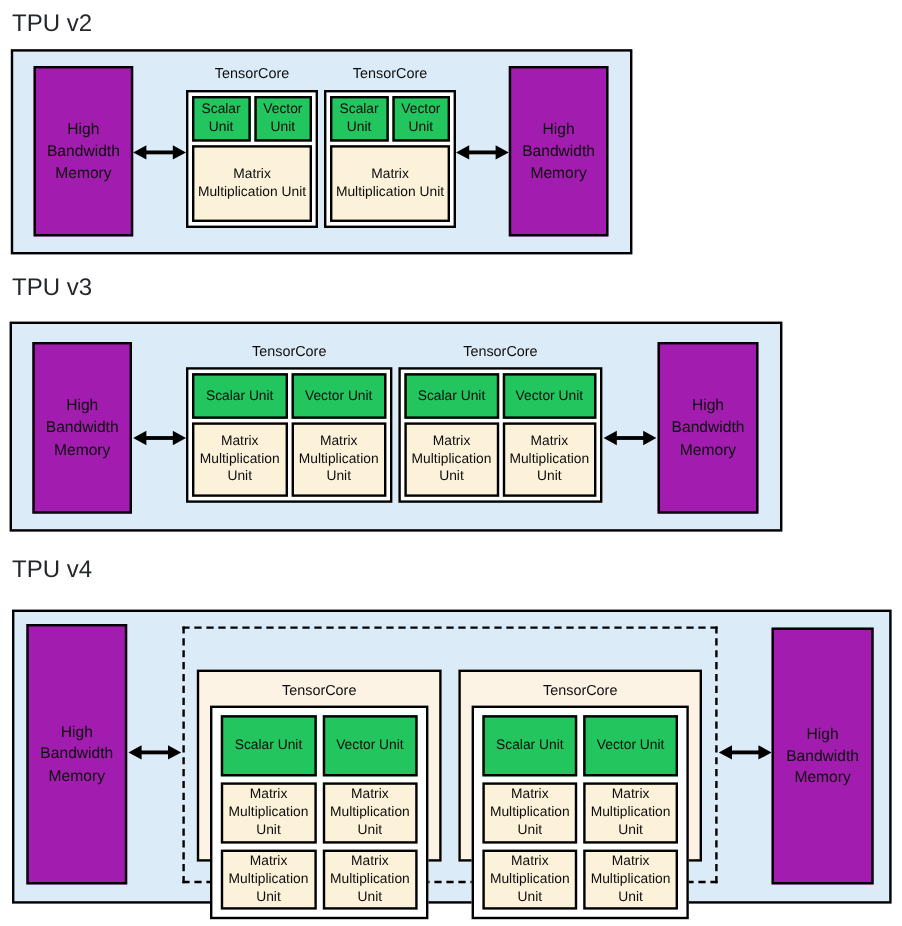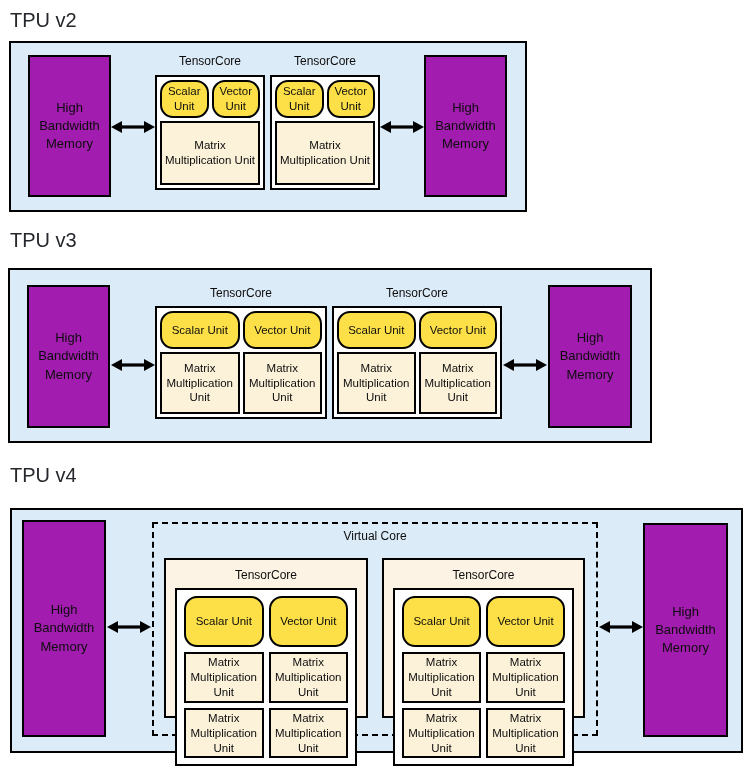--- a/index.html
+++ b/index.html
@@ -31,21 +31,21 @@
   .tc-box.v2 .row2 { display:flex; gap:3px; height:38px; }
   .tc-box.v2 .row2 .unit { flex:1; }
   .tc-box.v2 .mmu { flex:1; }
   .tc-box.v3 {
     display:grid; grid-template-columns:1fr 1fr; grid-template-rows:38px 1fr; gap:3px;
   }
   .unit {
     border:2px solid #000; display:flex; align-items:center; justify-content:center;
     text-align:center; font-size:11.5px; line-height:1.3; color:#0d0d0d; padding:1px;
   }
-  .unit.green { background:#fde047;border-radius:13px; }
+  .unit.green { background:#22c55e; }
   .unit.cream { background:#fcf2da; }
   .tc-cream {
     position:absolute; background:#fcf3e4; border:2px solid #000;
     display:flex; flex-direction:column; padding:4px 9px 9px 9px;
   }
   .tc-cream .tc-inner-label {
     text-align:center; font-size:12px; color:#0d0d0d; padding:4px 0 6px 0;
   }
   .tc-inner {
     flex:1; background:#ffffff; border:2px solid #000; padding:6px 7px;
@@ -142,21 +142,20 @@
       </svg>
   </div>
 
   <div class="title" style="left:10px; top:464px;">TPU v4</div>
 
   <div class="board" style="left:10px; top:508px; width:733px; height:245px;"></div>
 
   <div class="hbm" style="left:22px; top:520px; width:84px; height:217px;">High Bandwidth Memory</div>
 
   <div class="vc-box" style="left:152px; top:522px; width:446px; height:214px;"></div>
-  <div class="vc-label" style="left:152px; top:529px; width:446px;">Virtual Core</div>
 
   <div class="tc-cream" style="left:164px; top:558px; width:204px; height:160px;">
     <div class="tc-inner-label">TensorCore</div>
     <div class="tc-inner">
       <div class="unit green">Scalar Unit</div>
       <div class="unit green">Vector Unit</div>
       <div class="unit cream">Matrix Multiplication Unit</div>
       <div class="unit cream">Matrix Multiplication Unit</div>
       <div class="unit cream">Matrix Multiplication Unit</div>
       <div class="unit cream">Matrix Multiplication Unit</div>

